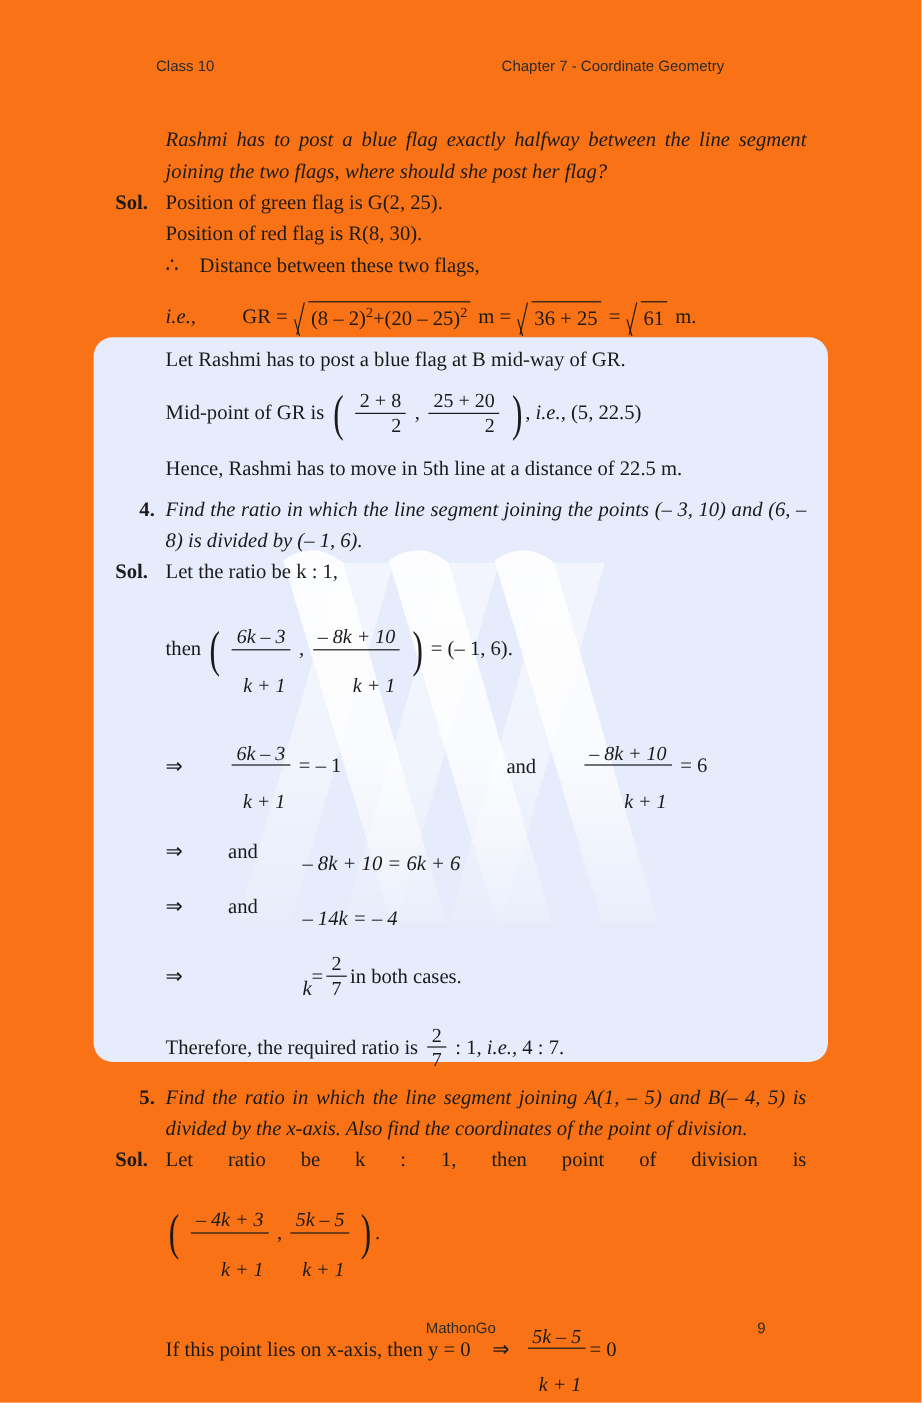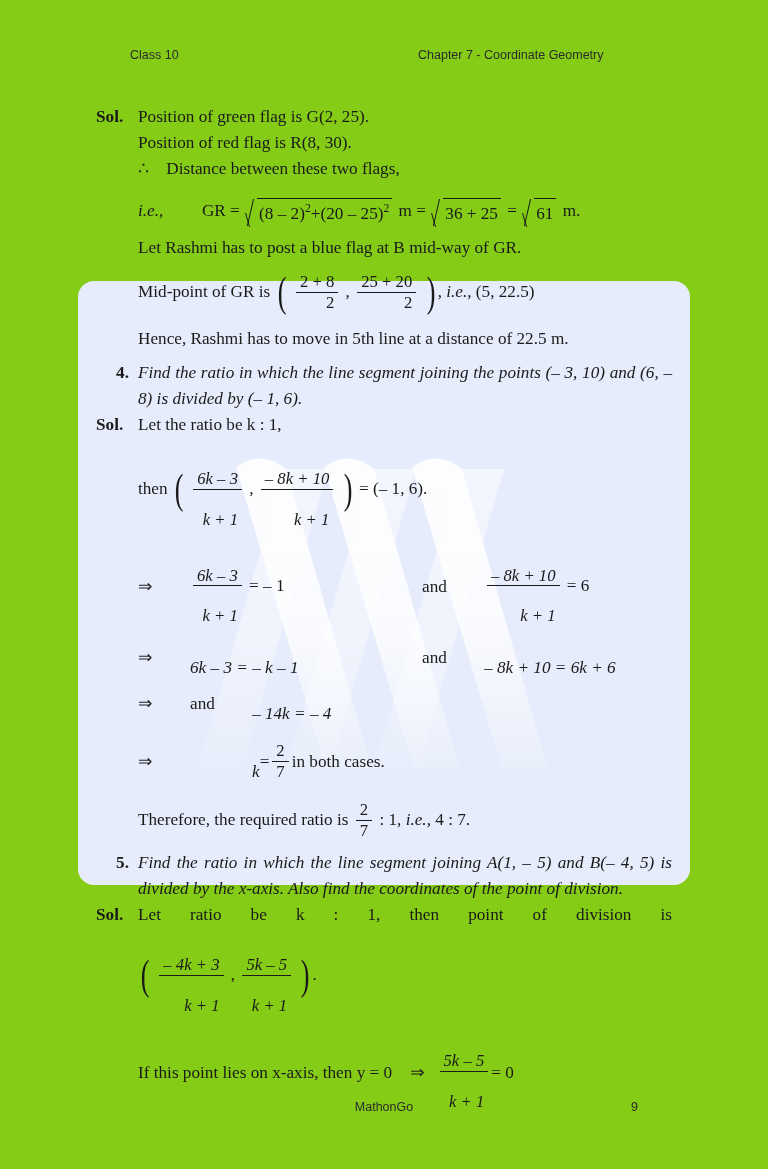--- a/index.html
+++ b/index.html
@@ -12,21 +12,21 @@
     height: 1169px;
     position: relative;
     font-family: "Liberation Serif", serif;
     color: #1a1a1a;
     overflow: hidden;
   }
 
   .page {
     position: absolute;
     inset: 0;
-    background: #84cc16;
+    background: #f97316;
   }
 
   
   .header {
     position: absolute;
     top: 48px;
     left: 96px;
     right: 96px;
     height: 22px;
     font-family: "Liberation Sans", sans-serif;
@@ -242,20 +242,24 @@
         <path d="M334 186 q26 -18 50 2 l86 300 -46 0 z"></path>
         <path d="M206 188 l44 0 -86 300 -44 0 z" opacity="0.55"></path>
         <path d="M294 188 l44 0 -86 300 -44 0 z" opacity="0.55"></path>
         <path d="M382 188 l44 0 -86 300 -44 0 z" opacity="0.55"></path>
       </g>
     </svg>
   </div>
 
   <div class="content">
 
+    <div class="row">
+      <div class="tag"></div>
+      <div class="body-text ital-block justify">Rashmi has to post a blue flag exactly halfway between the line segment joining the two flags, where should she post her flag?</div>
+    </div>
 
     <div class="row">
       <div class="tag">Sol.</div>
       <div class="body-text">Position of green flag is G(2, 25).</div>
     </div>
 
     <div class="row">
       <div class="tag"></div>
       <div class="body-text">Position of red flag is R(8, 30).</div>
     </div>
@@ -379,21 +383,20 @@
         </span>
       </div>
     </div>
 
     <div class="spacer-8"></div>
 
     <div class="row">
       <div class="tag"></div>
       <div class="body-text math mline">
         <span class="arrow-col">⇒</span>
-        <span class="eqcol-a mi" style="text-align:left">6k – 3 = – k – 1</span>
         <span class="and-col">and</span>
         <span class="mi">– 8k + 10 = 6k + 6</span>
       </div>
     </div>
 
     <div class="row">
       <div class="tag"></div>
       <div class="body-text math mline">
         <span class="arrow-col">⇒</span>
         <span class="and-col">and</span>

